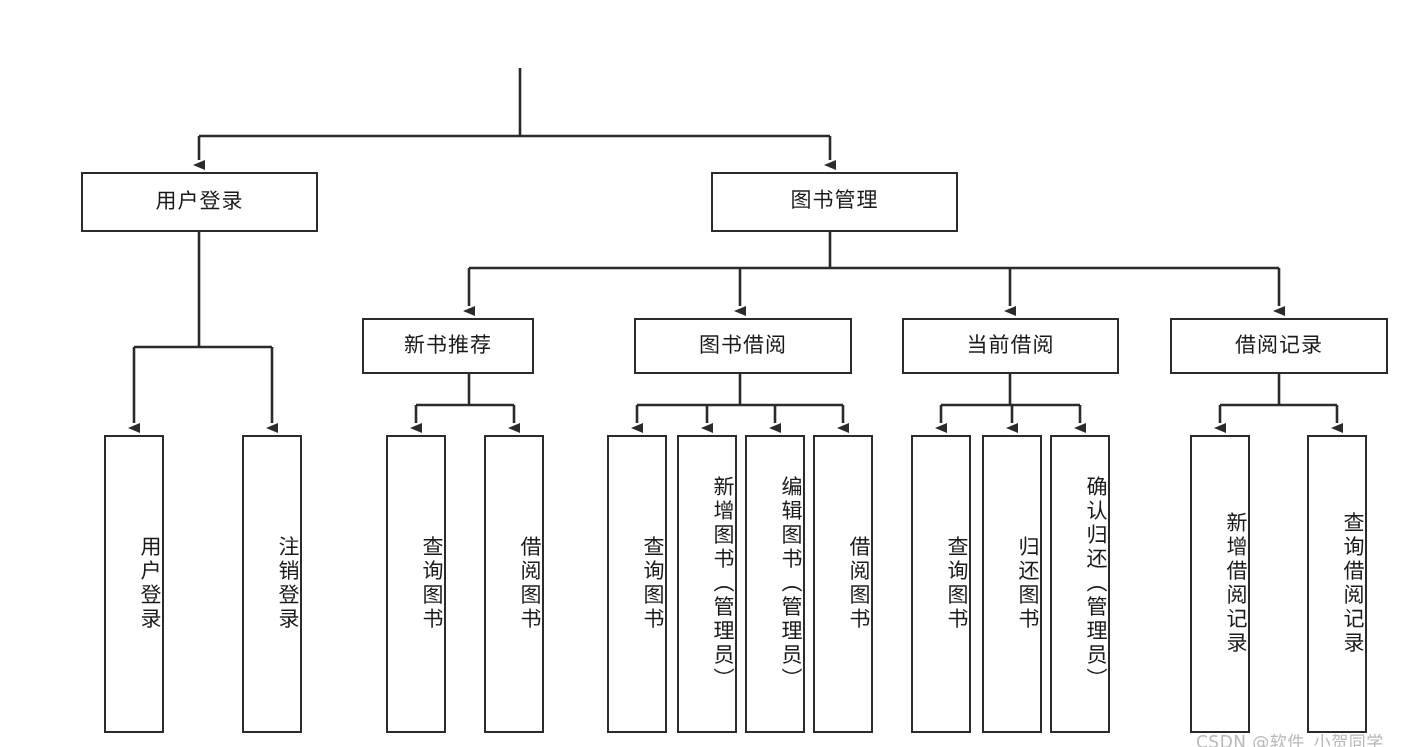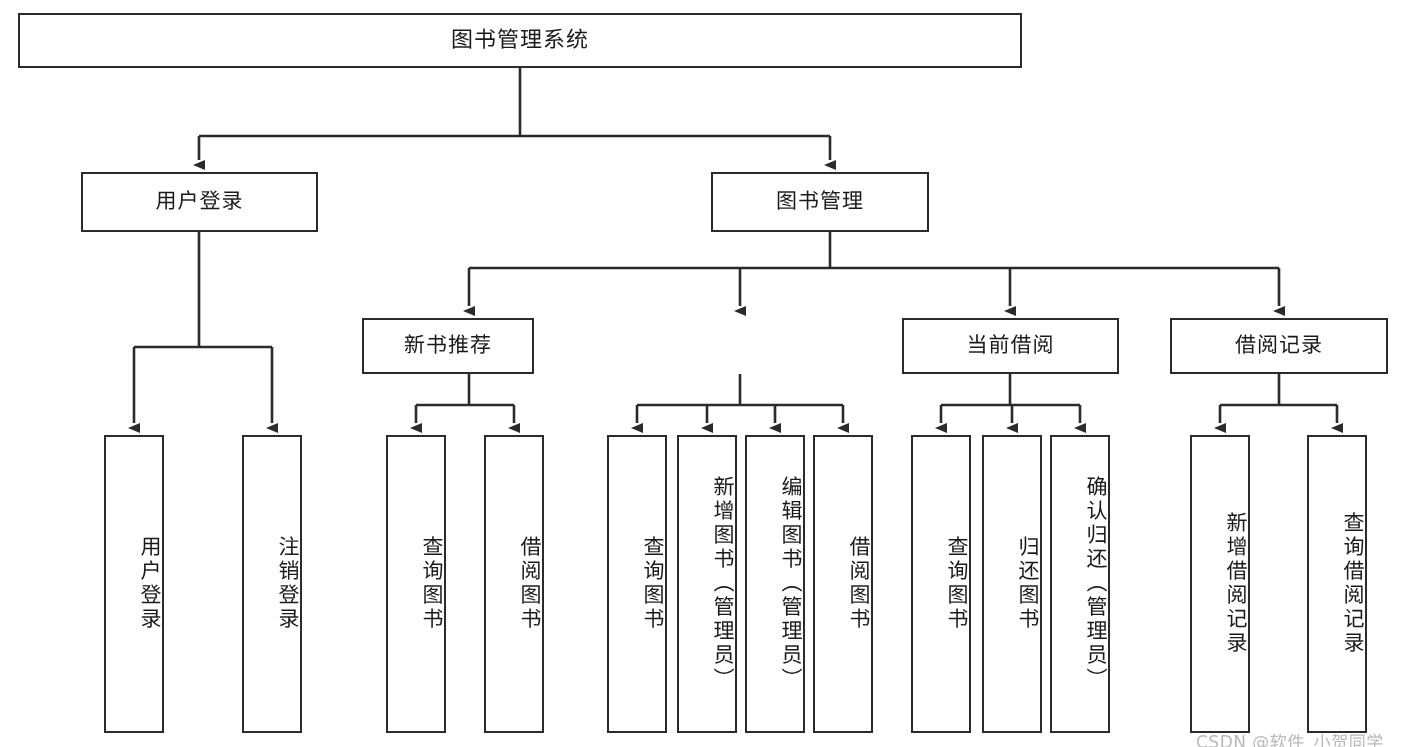--- a/index.html
+++ b/index.html
@@ -119,33 +119,33 @@
       <path d="M1012,405 L1012,423" marker-end="url(#arrow)"></path>
       <path d="M1080,405 L1080,423" marker-end="url(#arrow)"></path>
 
       <path d="M1279,374 L1279,405"></path>
       <path d="M1220,405 L1337,405"></path>
       <path d="M1220,405 L1220,423" marker-end="url(#arrow)"></path>
       <path d="M1337,405 L1337,423" marker-end="url(#arrow)"></path>
     </g>
   </svg>
 
-  <div class="node horiz root" style="left: 18px; top: 13px; width: 1004px; height: 55px; border-color: rgb(43, 43, 43); background: rgb(255, 255, 255); color: rgb(26, 26, 26);">
-    <span>图书管理系统</span>
-  </div>
 
   <div class="node horiz" style="left: 81px; top: 172px; width: 237px; height: 60px; border-color: rgb(43, 43, 43); background: rgb(255, 255, 255); color: rgb(26, 26, 26);">
     <span>用户登录</span>
   </div>
-  <div class="node horiz" style="left: 711px; top: 172px; width: 218px; height: 60px; border-color: rgb(43, 43, 43); background: rgb(255, 255, 255); color: rgb(26, 26, 26);">
+  <div class="node horiz" style="left: 711px; top: 172px; width: 247px; height: 60px; border-color: rgb(43, 43, 43); background: rgb(255, 255, 255); color: rgb(26, 26, 26); font-family: Liberation Mono, monospace;">
     <span>图书管理</span>
   </div>
 
   <div class="node horiz" style="left: 362px; top: 318px; width: 172px; height: 56px; border-color: rgb(43, 43, 43); background: rgb(255, 255, 255); color: rgb(26, 26, 26);">
     <span>新书推荐</span>
+  </div>
+  <div class="node horiz" style="left: 634px; top: 318px; width: 218px; height: 56px; border-color: rgb(43, 43, 43); background: rgb(255, 255, 255); color: rgb(26, 26, 26);">
+    <span>图书借阅</span>
   </div>
   <div class="node horiz" style="left: 1170px; top: 318px; width: 218px; height: 56px; border-color: rgb(43, 43, 43); background: rgb(255, 255, 255); color: rgb(26, 26, 26);">
     <span>借阅记录</span>
   </div>
   <div class="node horiz" style="left: 902px; top: 318px; width: 217px; height: 56px; border-color: rgb(43, 43, 43); background: rgb(255, 255, 255); color: rgb(26, 26, 26);">
     <span>当前借阅</span>
   </div>
 
   <div class="node vert" style="left: 104px; top: 435px; width: 60px; height: 298px; border-color: rgb(43, 43, 43); background: rgb(255, 255, 255); color: rgb(26, 26, 26);">
     <span class="vlabel">用户登录</span>

